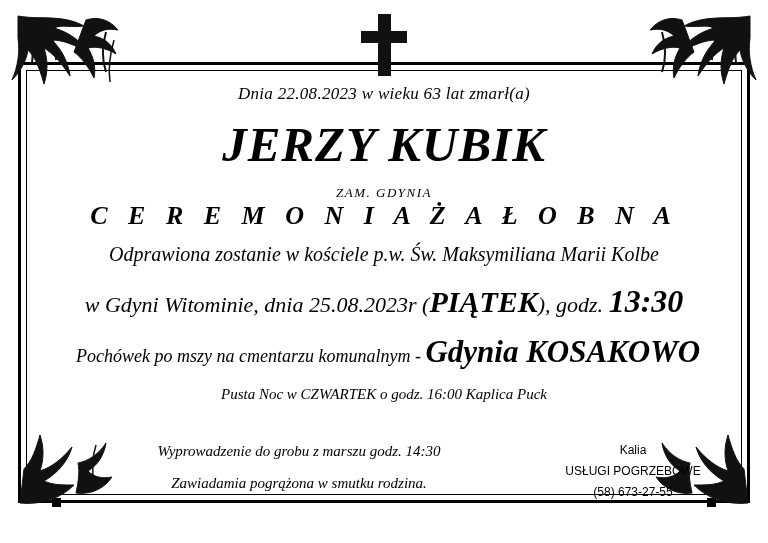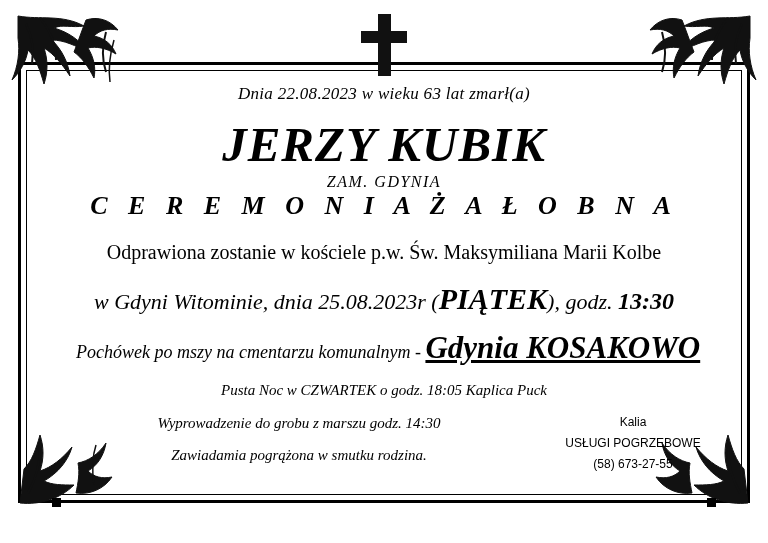--- a/index.html
+++ b/index.html
@@ -111,81 +111,81 @@
     font-size: 49px;
     font-weight: bold;
     font-style: italic;
     letter-spacing: 1px;
     margin-top: 16px;
     line-height: 1;
     text-align: center;
   }
 
   .zam {
-    font-size: 16px;
+    font-size: 13px;
     font-style: italic;
     letter-spacing: 1.5px;
-    margin-top: 4px;
+    margin-top: 16px;
   }
 
   .ceremony {
     font-size: 26px;
     font-style: italic;
     font-weight: bold;
     letter-spacing: 7px;
   }
 
   .church {
     font-size: 20px;
-    margin-top: 20px;
+    font-style: italic;
+    margin-top: 12px;
   }
 
   .when {
     font-size: 22px;
     font-style: italic;
     margin-top: 18px;
     line-height: 1.1;
   }
   .when .big {
     font-size: 30px;
     font-weight: bold;
   }
   .when .hour {
-    font-size: 24px;
+    font-size: 32px;
     font-weight: bold;
   }
 
   .burial {
     margin-top: 16px;
     font-size: 18px;
     font-style: italic;
     line-height: 1.1;
     text-align: left;
     padding-left: 36px;
   }
   .burial .place {
     font-size: 31px;
     font-weight: bold;
     font-style: italic;
-    text-decoration: underline;
   }
 
   .vigil {
     margin-top: 14px;
     font-size: 15px;
     font-style: italic;
     line-height: 1.55;
   }
 
   
   .bottom {
     position: absolute;
     left: 40px;
     right: 40px;
-    top: 408px;
+    top: 436px;
     display: flex;
     align-items: flex-start;
   }
   .bottom-left {
     flex: 1 1 auto;
     text-align: center;
     font-size: 15px;
     font-style: italic;
     line-height: 2.1;
     padding-left: 20px;
@@ -277,21 +277,21 @@
       <span>w Gdyni Witominie, dnia 25.08.2023r (</span><span class="big">PIĄTEK</span><span>), godz.</span>
       <span class="hour">13:30</span>
     </div>
 
     <div class="burial">
       <span>Pochówek po mszy na cmentarzu komunalnym -</span>
       <span class="place">Gdynia KOSAKOWO</span>
     </div>
 
     <div class="vigil">
-      <div>Pusta Noc w CZWARTEK o godz. 18:05 Kaplica Puck</div>
+      <div>Pusta Noc w CZWARTEK o godz. 16:00 Kaplica Puck</div>
     </div>
   </div>
 
   <div class="bottom">
     <div class="bottom-left">
       <div>Wyprowadzenie do grobu z marszu godz. 14:30</div>
       <div>Zawiadamia pogrążona w smutku rodzina.</div>
     </div>
     <div class="bottom-right">
       <div>Kalia</div>

